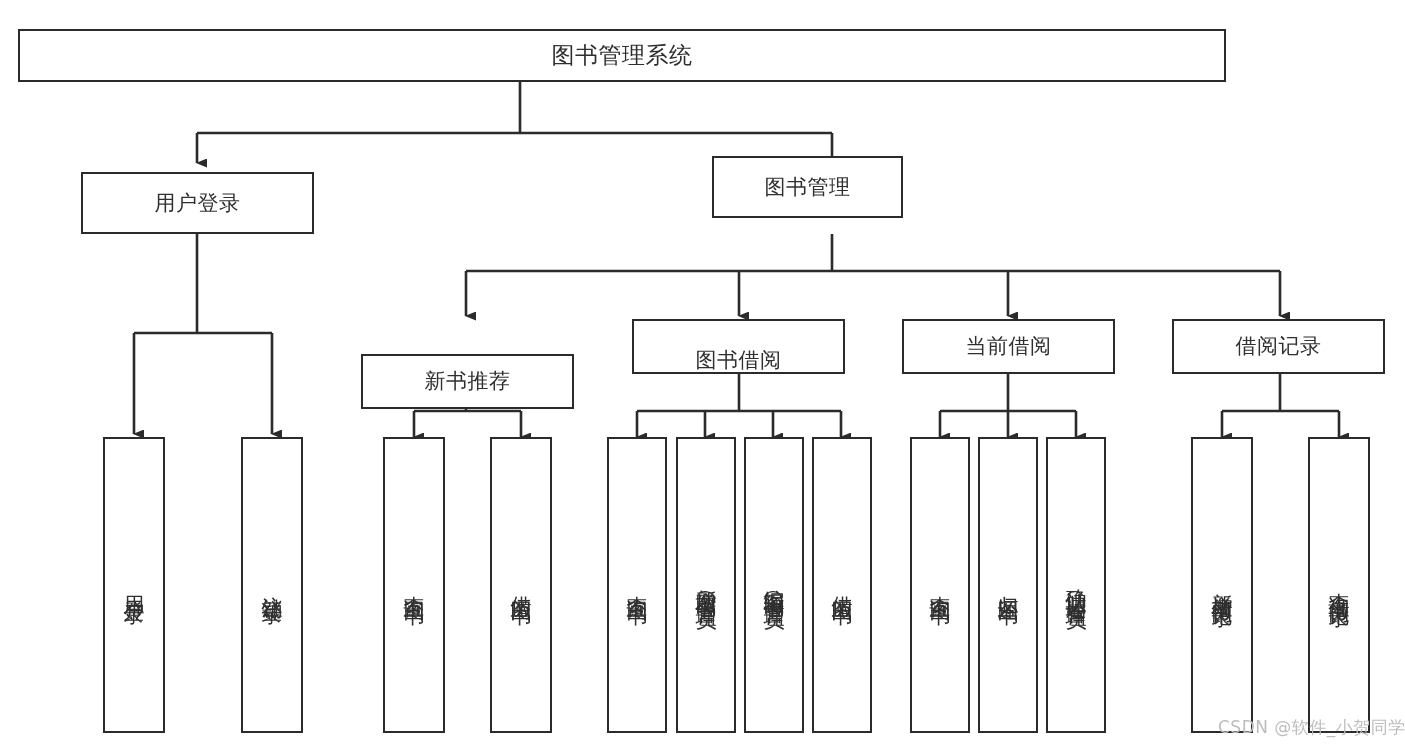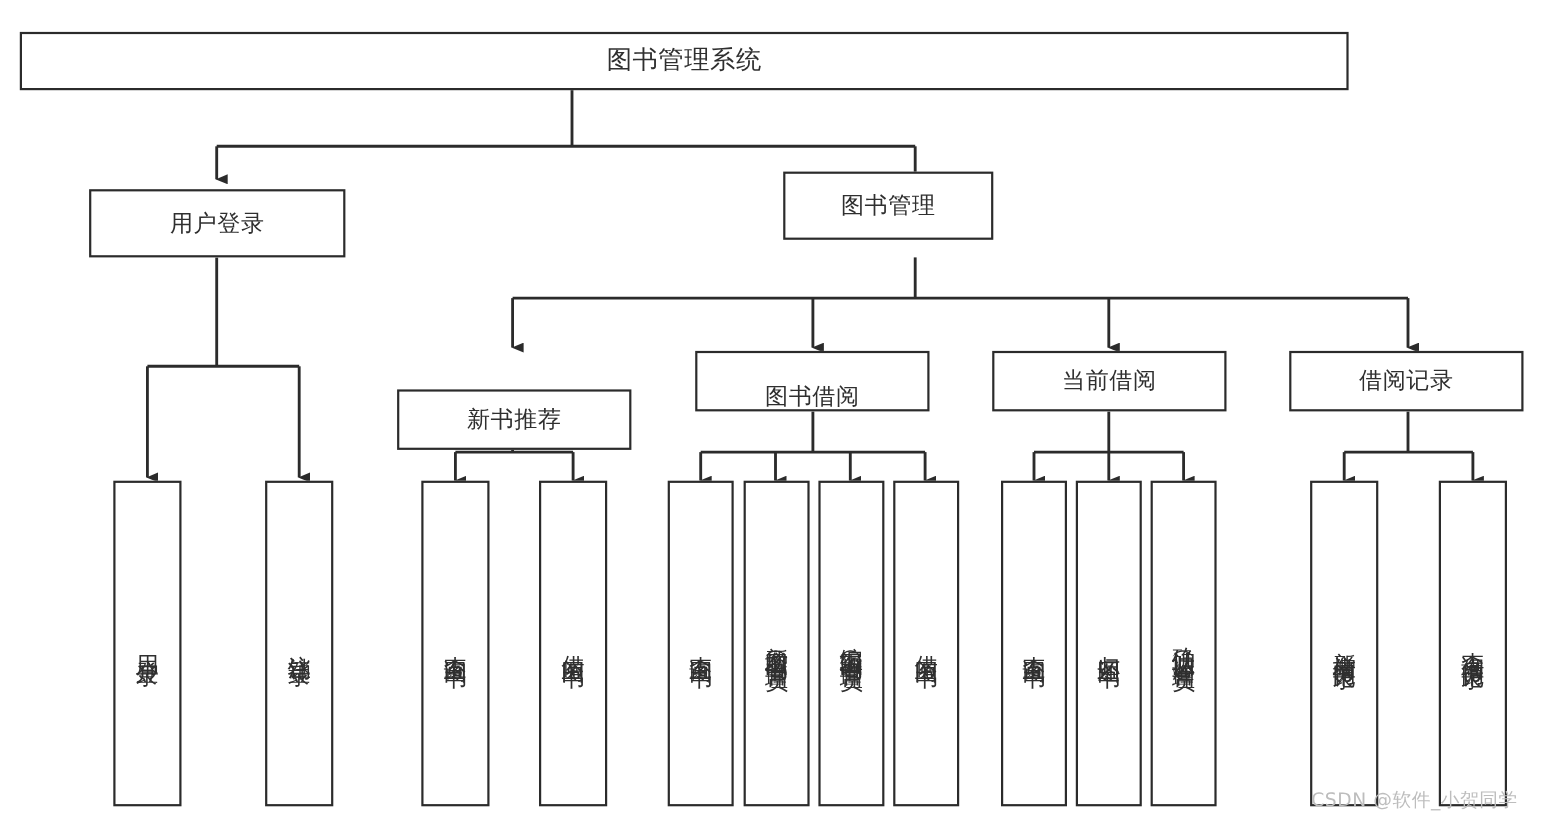--- a/index.html
+++ b/index.html
@@ -59,20 +59,21 @@
   .node.title .label {
     font-size: 23px;
   }
   .watermark {
     position: absolute;
     color: #bdbdbd;
     font-size: 17px;
     letter-spacing: 0.5px;
     white-space: nowrap;
     user-select: none;
+    padding-left: 26px;
   }
 </style>
 </head>
 <body>
 
 <div id="canvas">
 
   <svg class="connectors" viewBox="0 0 1405 747">
     <defs>
       <marker id="arrow" markerWidth="9" markerHeight="11" refX="4.5" refY="10" orient="auto" markerUnits="userSpaceOnUse">

